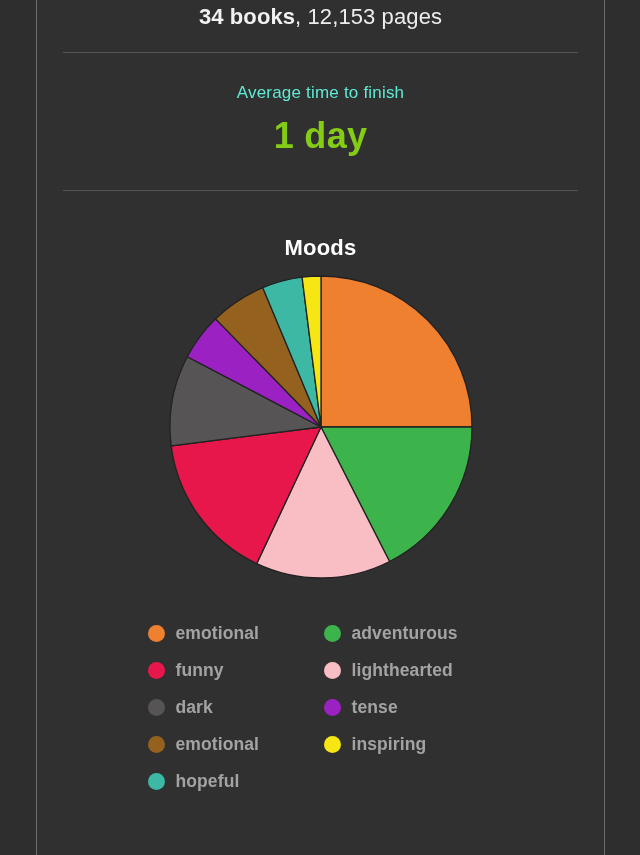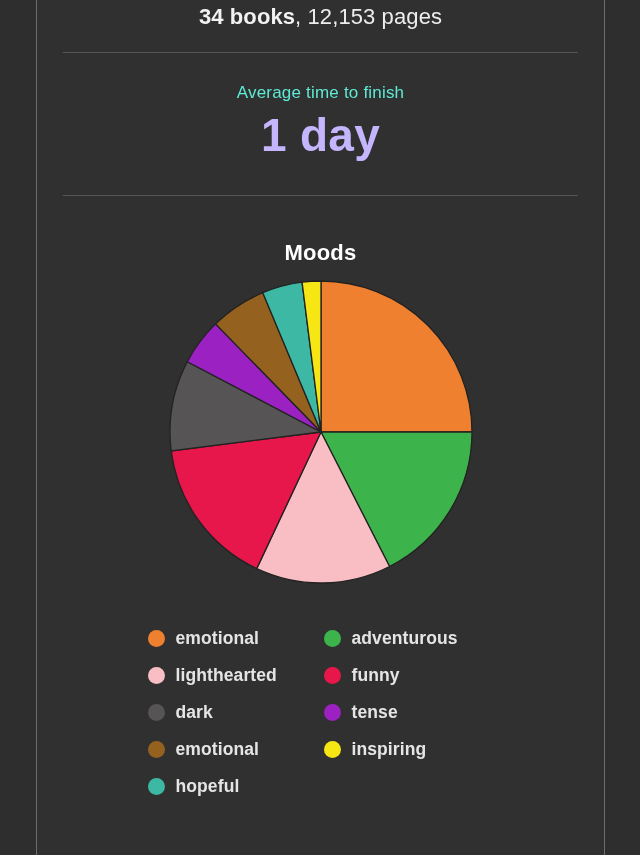--- a/index.html
+++ b/index.html
@@ -77,25 +77,25 @@
     text-align: center;
     padding-top: 30px;
   }
   .avg-label {
     color: #5eead4;
     font-size: 17px;
     font-weight: 400;
     letter-spacing: 0.2px;
   }
   .avg-value {
-    color: #c4b5fd;
-    font-size: 46px;
+    color: #84cc16;
+    font-size: 36px;
     font-weight: 700;
     letter-spacing: 0.3px;
-    margin-top: 5px;
+    margin-top: 12px;
   }
 
   .rule2 {
     height: 1px;
     background: #555555;
     margin-top: 33px;
   }
 
   
   .moods-title {
@@ -131,21 +131,21 @@
     align-items: center;
     gap: 11px;
   }
   .legend-swatch {
     width: 17px;
     height: 17px;
     border-radius: 50%;
     flex: 0 0 auto;
   }
   .legend-label {
-    color: #e5e5e5;
+    color: #a3a3a3;
     font-size: 17.5px;
     font-weight: 700;
     letter-spacing: 0.1px;
     white-space: nowrap;
   }
 </style>
 </head>
 <body>
 
 <div id="page">
@@ -188,26 +188,26 @@
       <div class="legend" id="legend">
           <div class="legend-item">
             <span class="legend-swatch" style="background: rgb(239, 128, 48);"></span>
             <span class="legend-label">emotional</span>
           </div>
           <div class="legend-item">
             <span class="legend-swatch" style="background: rgb(60, 180, 75);"></span>
             <span class="legend-label">adventurous</span>
           </div>
           <div class="legend-item">
+            <span class="legend-swatch" style="background: rgb(232, 23, 75);"></span>
+            <span class="legend-label">funny</span>
+          </div>
+          <div class="legend-item">
             <span class="legend-swatch" style="background: rgb(249, 190, 196);"></span>
             <span class="legend-label">lighthearted</span>
-          </div>
-          <div class="legend-item">
-            <span class="legend-swatch" style="background: rgb(232, 23, 75);"></span>
-            <span class="legend-label">funny</span>
           </div>
           <div class="legend-item">
             <span class="legend-swatch" style="background: rgb(86, 84, 84);"></span>
             <span class="legend-label">dark</span>
           </div>
           <div class="legend-item">
             <span class="legend-swatch" style="background: rgb(155, 33, 194);"></span>
             <span class="legend-label">tense</span>
           </div>
           <div class="legend-item">

